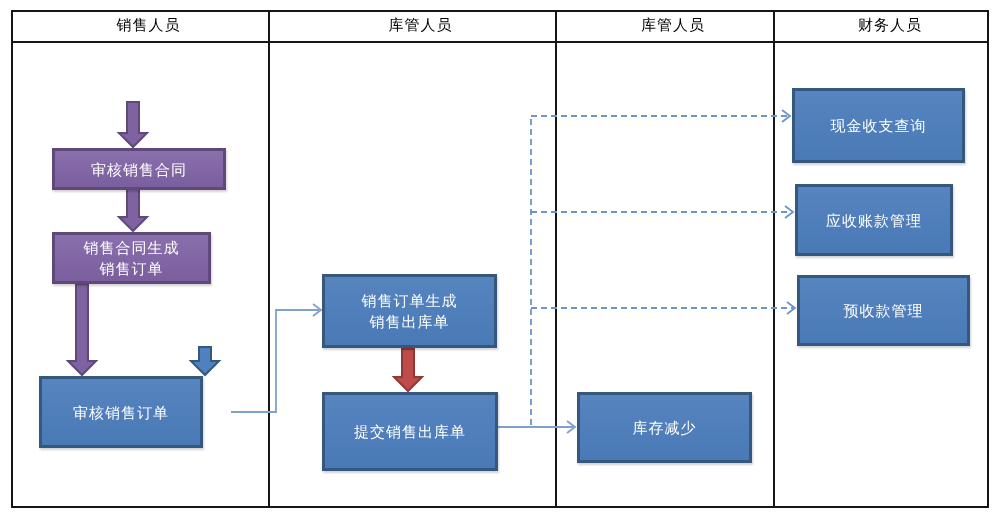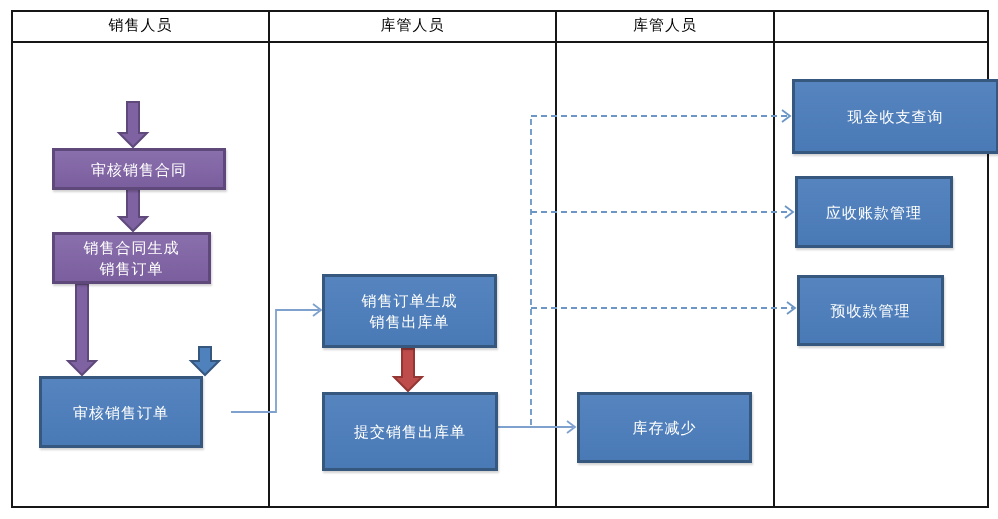--- a/index.html
+++ b/index.html
@@ -6,21 +6,21 @@
   body{font-family:"Liberation Sans","DejaVu Sans",sans-serif;}
   #stage{position:relative;width:998px;height:519px;background:#ffffff;overflow:hidden;}
 
   
   .frame{position:absolute;left:11px;top:10px;width:978px;height:498px;
          border:2px solid #161616;box-sizing:border-box;background:#ffffff;}
   .vline{position:absolute;top:10px;height:498px;width:2px;background:#161616;}
   .hline{position:absolute;left:11px;top:41px;width:978px;height:2px;background:#161616;}
 
   .lane-header{position:absolute;top:10px;height:31px;display:flex;align-items:center;
-               justify-content:center;font-size:15px;color:#000;letter-spacing:1px;}
+               justify-content:center;font-size:15px;color:#000;letter-spacing:1px;padding-left:8px;}
 
   
   .node{position:absolute;box-sizing:border-box;display:flex;align-items:center;
         justify-content:center;text-align:center;color:#ffffff;font-size:15px;
         line-height:21px;white-space:pre-line;letter-spacing:1px;}
   .node.purple{background:linear-gradient(#8a6fad,#7a5e9d);border:3px solid #5f497b;
                box-shadow:1px 2px 2px rgba(0,0,0,0.18);}
   .node.blue{background:linear-gradient(#5584bf,#4a7ab6);border:3px solid #36587e;
              box-shadow:1px 2px 2px rgba(0,0,0,0.18);}
 
@@ -33,20 +33,21 @@
 
   <div class="frame"></div>
   <div class="vline" style="left:268px"></div>
   <div class="vline" style="left:555px"></div>
   <div class="vline" style="left:773px"></div>
   <div class="hline"></div>
 
   <div class="lane-header" style="left:13px;width:255px">销售人员</div>
   <div class="lane-header" style="left:270px;width:285px">库管人员</div>
   <div class="lane-header" style="left:557px;width:216px">库管人员</div>
+  <div class="lane-header" style="left:775px;width:214px">财务人员</div>
 
   <svg class="overlay" width="998" height="519" viewBox="0 0 998 519">
 
     <polygon points="127,102 139,102 139,133 147,133 133,147 119,133 127,133" fill="#7e62a1" stroke="#5f497b" stroke-width="2"></polygon>
     <polygon points="127,189 139,189 139,217 147,217 133,231 119,217 127,217" fill="#7e62a1" stroke="#5f497b" stroke-width="2"></polygon>
     <polygon points="76,284 88,284 88,361 96,361 82,375 68,361 76,361" fill="#7e62a1" stroke="#5f497b" stroke-width="2"></polygon>
 
     <polygon points="199,347 211,347 211,361 219,361 205,375 191,361 199,361" fill="#4f81bd" stroke="#36587e" stroke-width="2"></polygon>
 
     <polygon points="402,349 414,349 414,377 422,377 408,391 394,377 402,377" fill="#be4c4a" stroke="#943634" stroke-width="2"></polygon>
@@ -73,17 +74,17 @@
   <div class="node purple" style="left:52px;top:232px;width:159px;height:52px">销售合同生成
 销售订单</div>
   <div class="node blue" style="left:39px;top:376px;width:164px;height:72px">审核销售订单</div>
 
   <div class="node blue" style="left:322px;top:274px;width:175px;height:74px">销售订单生成
 销售出库单</div>
   <div class="node blue" style="left:322px;top:392px;width:176px;height:79px">提交销售出库单</div>
 
   <div class="node blue" style="left:577px;top:392px;width:175px;height:71px">库存减少</div>
 
-  <div class="node blue" style="left:792px;top:79px;width:207px;height:75px">现金收支查询</div>
-  <div class="node blue" style="left:795px;top:176px;width:158px;height:72px">应收账款管理</div>
-  <div class="node blue" style="left:797px;top:275px;width:147px;height:71px">预收款管理</div>
+  <div class="node blue" style="left:792px;top:88px;width:173px;height:75px">现金收支查询</div>
+  <div class="node blue" style="left:795px;top:184px;width:158px;height:72px">应收账款管理</div>
+  <div class="node blue" style="left:797px;top:275px;width:173px;height:71px">预收款管理</div>
 
 </div>
 
 </body></html>

